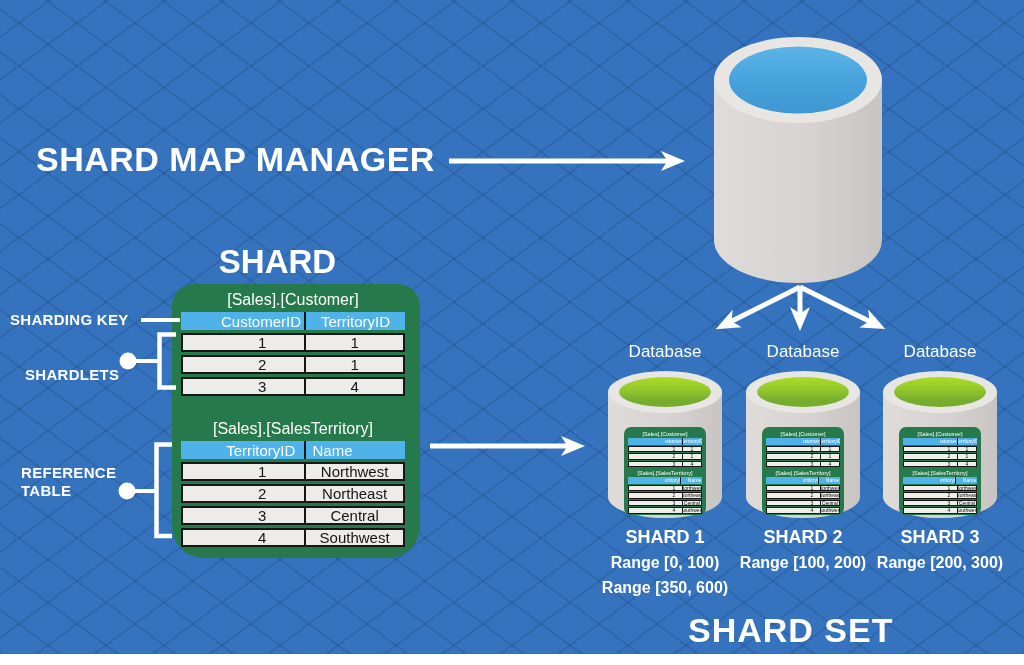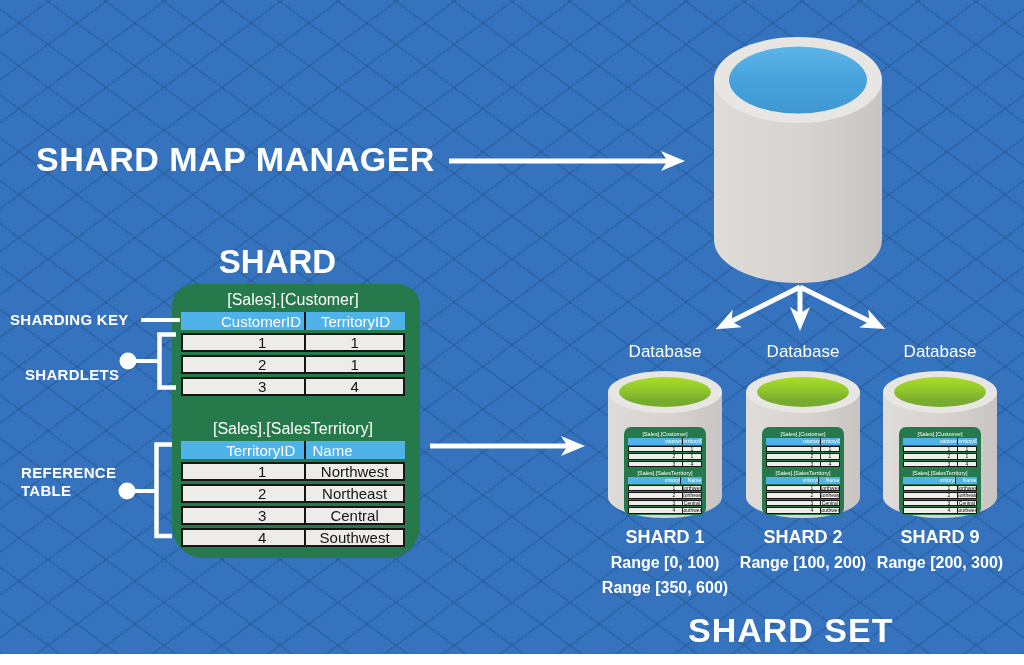--- a/index.html
+++ b/index.html
@@ -307,21 +307,21 @@
     <div class="m-row">
       <div class="c1">3</div>
       <div class="c2">Central</div>
     </div>
     <div class="m-row">
       <div class="c1">4</div>
       <div class="c2">Southwest</div>
     </div>
   </div>
 </div>
-    <div class="shard-name">SHARD 9</div>
+    <div class="shard-name">SHARD 3</div>
     <div class="range r1">Range [200, 300)</div>
   </div>
 
   <svg id="overlay" width="1024" height="665">
     <path class="arrow" d="M449,161 H678"></path>
     <path class="arrow" d="M800,287 L722,326"></path>
     <path class="arrow" d="M800,287 L800,324"></path>
     <path class="arrow" d="M800,287 L879,326"></path>
     <path class="arrow" d="M430,446 H578"></path>
     <path class="thin" d="M141,320 H180"></path>

